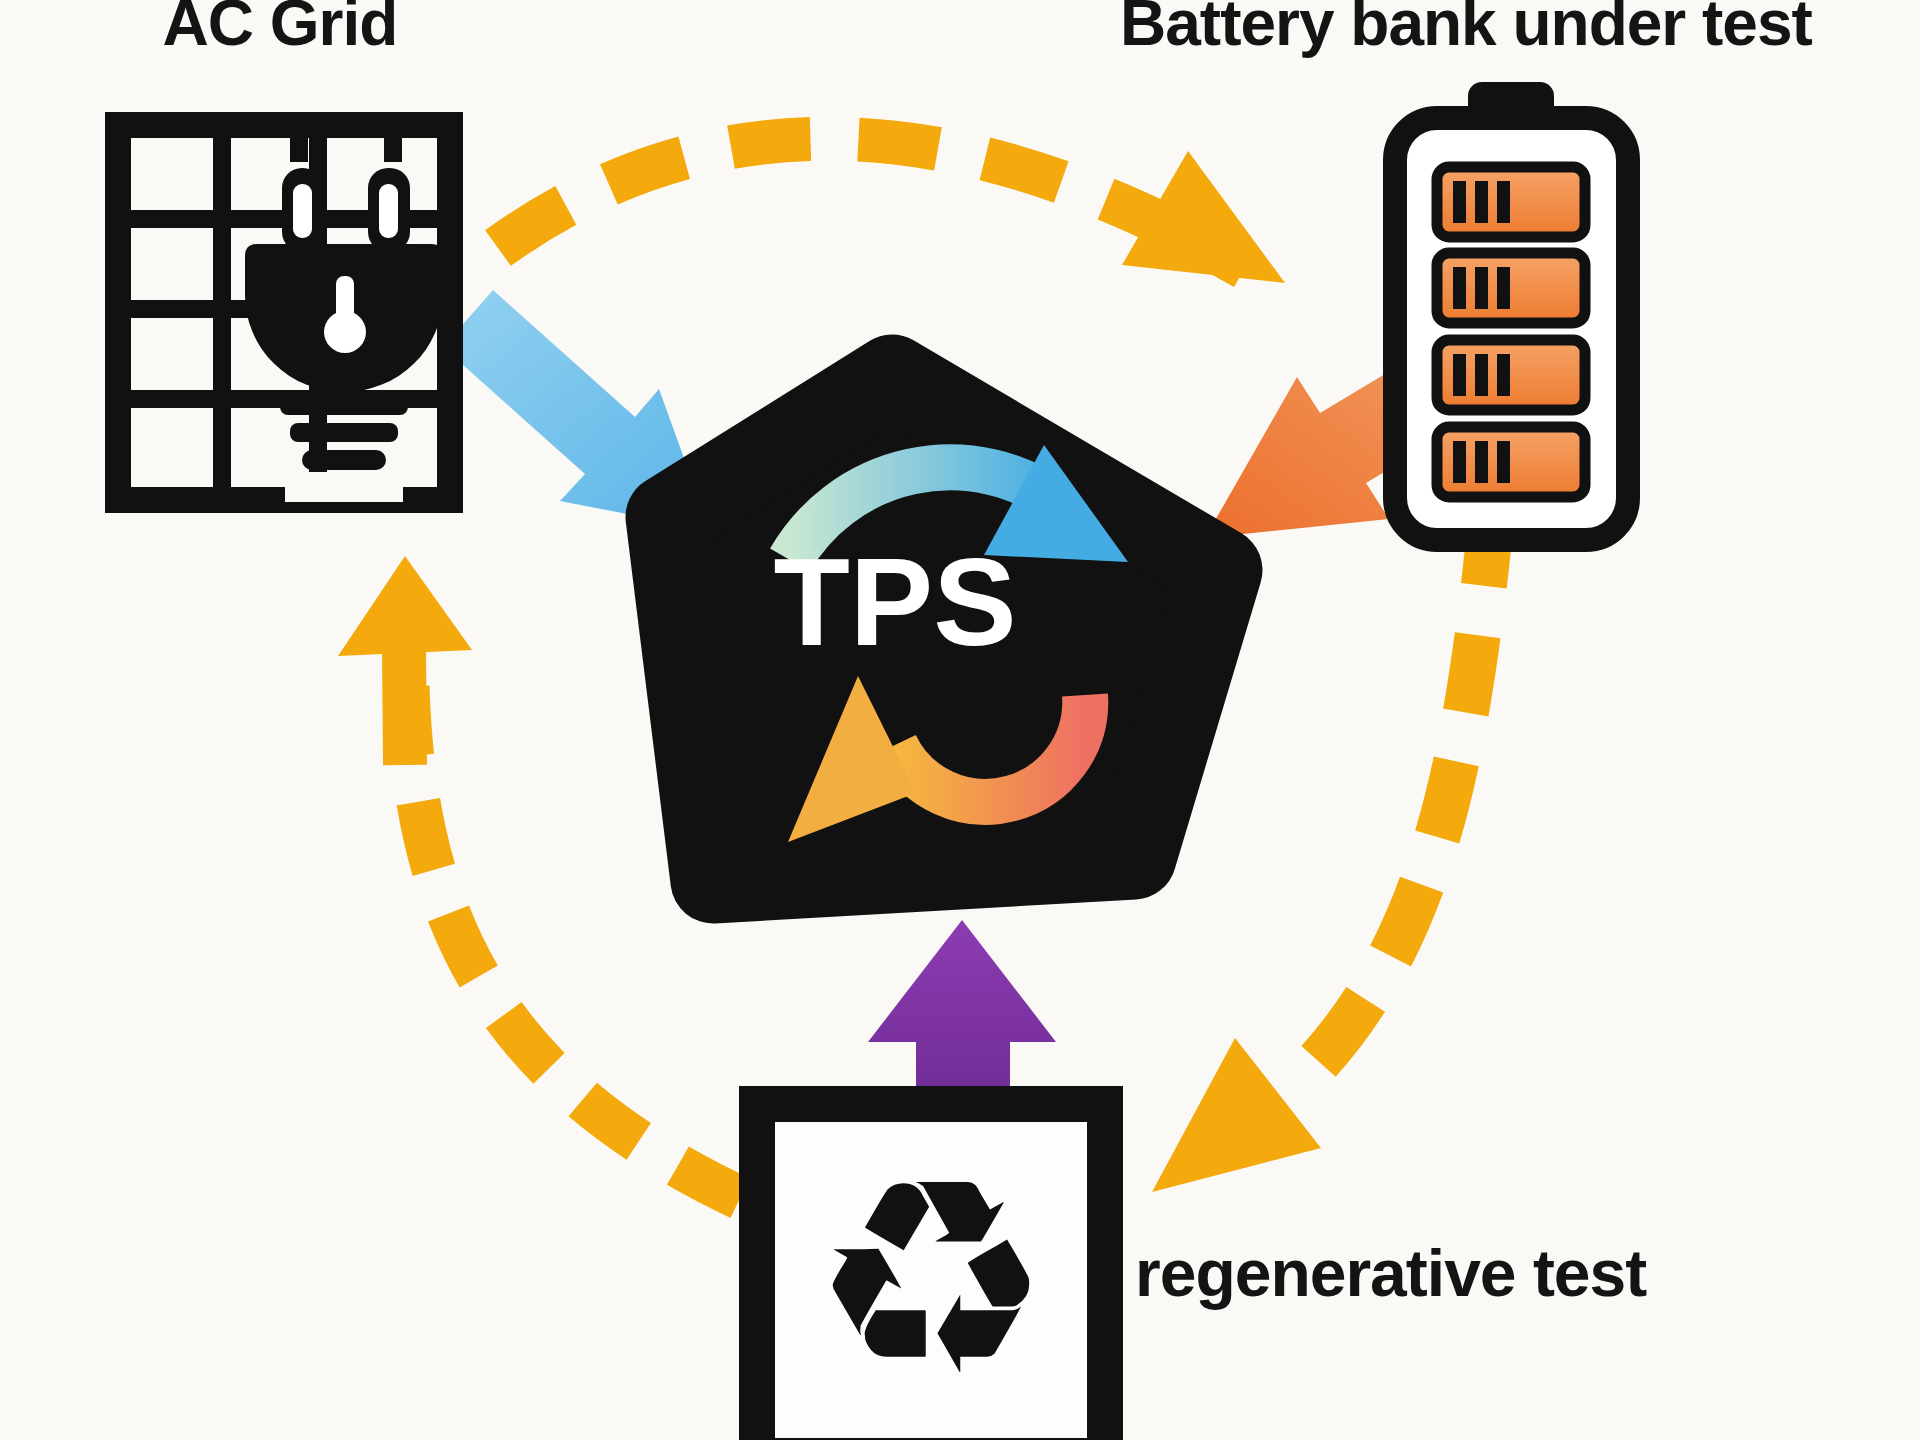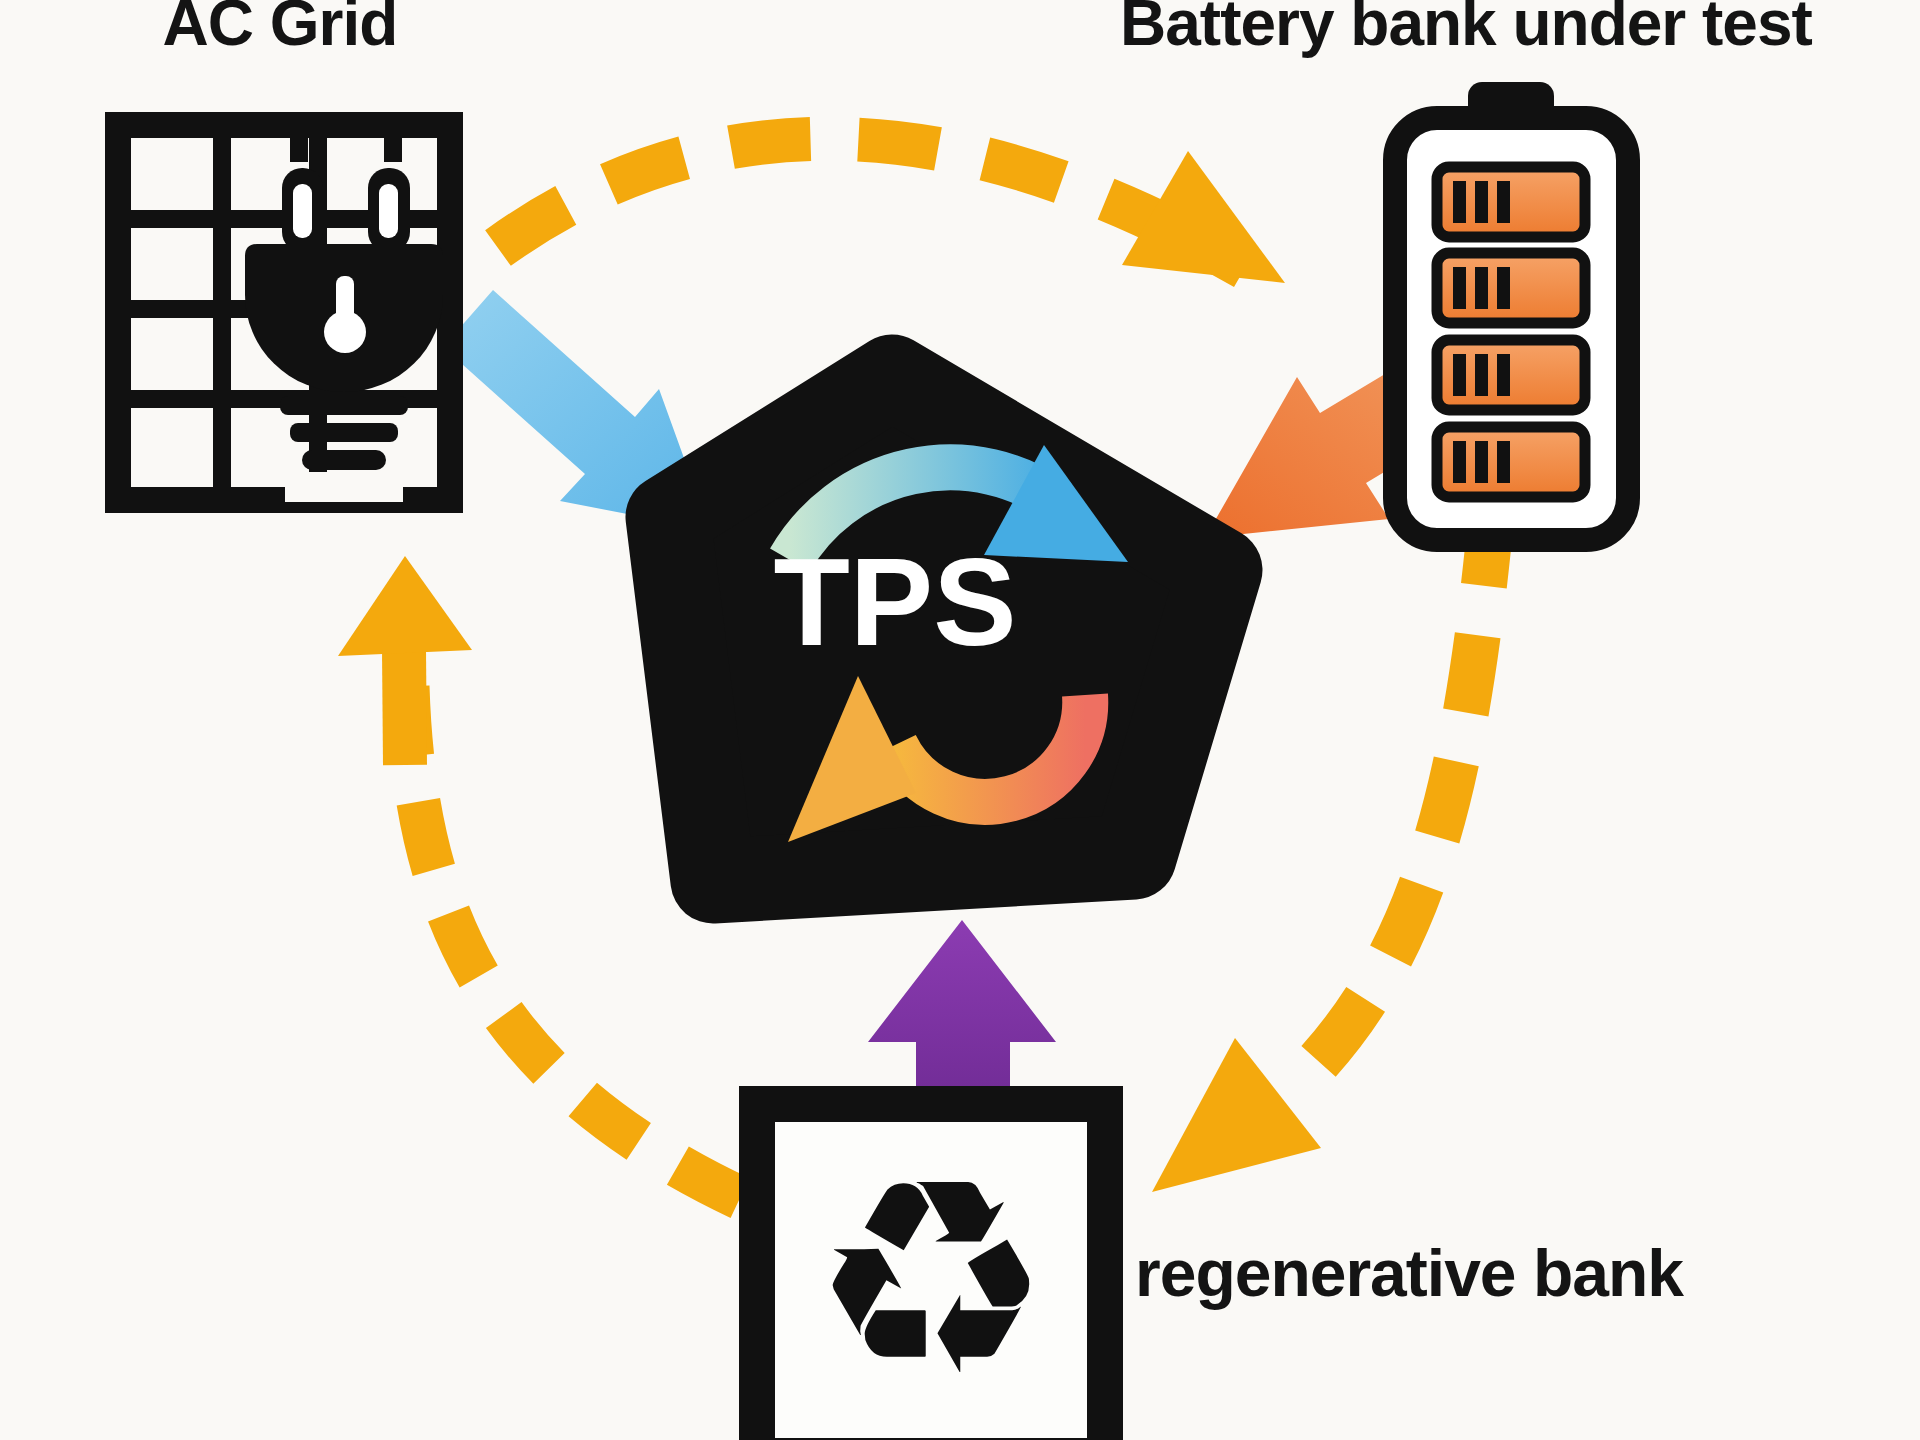--- a/index.html
+++ b/index.html
@@ -151,15 +151,15 @@
     <g>
       <rect x="757" y="1104" width="348" height="352" fill="#FDFDFB" stroke="#111111" stroke-width="36"></rect>
       <text x="931" y="1372" text-anchor="middle" font-size="270" fill="#111111" class="recycle-glyph">♻</text>
     </g>
   </svg>
 
   <div class="diagram-label label-ac-grid">AC Grid</div>
 
   <div class="diagram-label label-battery">Battery bank under test</div>
 
-  <div class="diagram-label label-load">regenerative bank</div>
+  <div class="diagram-label label-load">regenerative test</div>
 
 </div>
 
 </body></html>

